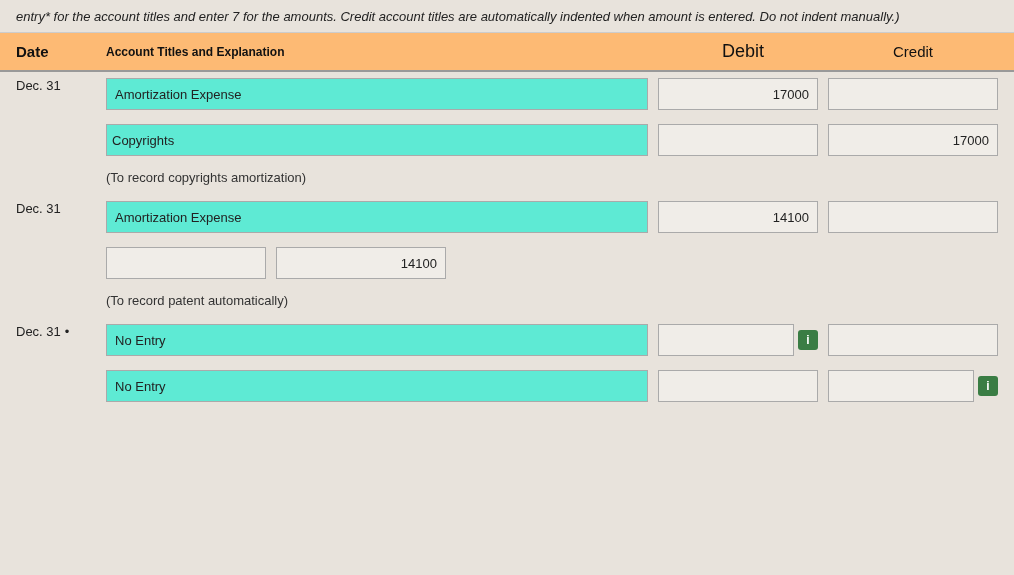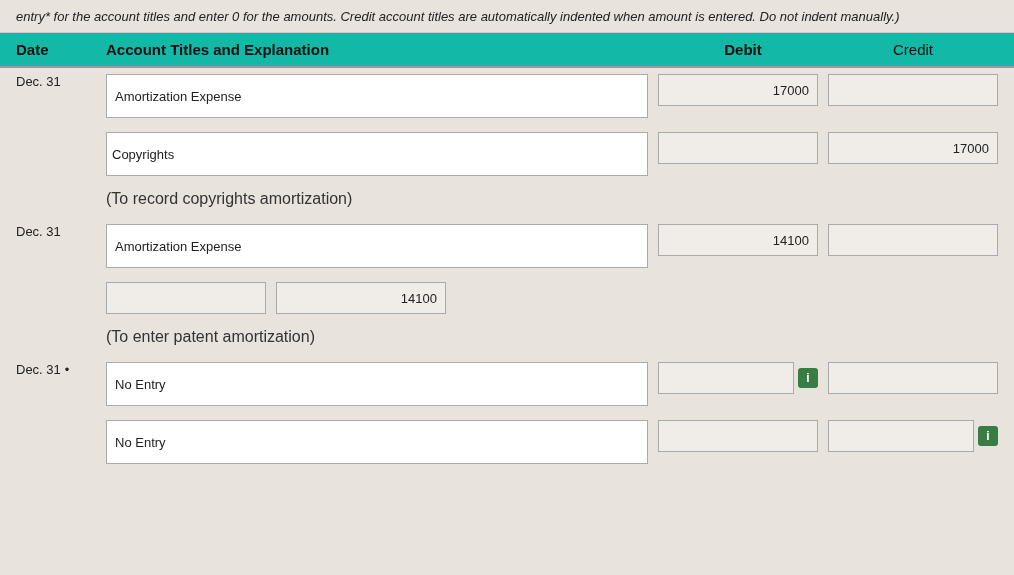--- a/index.html
+++ b/index.html
@@ -22,39 +22,39 @@
       font-style: italic;
       font-size: 13px;
       color: #222;
       line-height: 1.4;
       border-bottom: 1px solid #ccc;
     }
     .table-header {
       display: flex;
       align-items: center;
       padding: 8px 16px;
-      background: #14b8a6;
+      background: #fdba74;
       border-bottom: 2px solid #999;
     }
     .col-date {
       width: 90px;
       font-weight: bold;
       font-size: 15px;
       color: #111;
     }
     .col-account {
       flex: 1;
       font-weight: bold;
-      font-size: 15px;
+      font-size: 12px;
       color: #111;
     }
     .col-debit {
       width: 170px;
-      font-weight: bold;
-      font-size: 15px;
+      font-weight: normal;
+      font-size: 18px;
       color: #111;
       text-align: center;
     }
     .col-credit {
       width: 170px;
       font-weight: normal;
       font-size: 15px;
       color: #111;
       text-align: center;
     }
@@ -74,25 +74,25 @@
       display: flex;
       align-items: center;
     }
     .account-cell {
       flex: 1;
       padding-right: 10px;
     }
     .account-input {
       width: 100%;
       border: 1px solid #aaa;
-      background: #ffffff;
+      background: #5eead4;
       padding: 5px 8px;
       font-size: 13px;
       color: #222;
-      height: 44px;
+      height: 32px;
     }
     .account-input.indented {
       padding-left: 5px;
     }
     .debit-cell {
       width: 170px;
       padding-right: 10px;
       display: flex;
       align-items: center;
     }
@@ -121,21 +121,21 @@
       height: 32px;
       text-align: right;
     }
     .note-row {
       display: flex;
       align-items: center;
       margin-bottom: 8px;
       padding-left: 90px;
     }
     .note-text {
-      font-size: 16px;
+      font-size: 13px;
       color: #333;
       font-style: normal;
       text-align: center;
     }
     .info-badge {
       display: inline-flex;
       align-items: center;
       justify-content: center;
       width: 20px;
       height: 20px;
@@ -160,21 +160,21 @@
       display: flex;
       align-items: center;
       width: 100%;
     }
   </style>
 </head>
 <body>
 
 <div class="container">
   <div class="instructions">
-    <span>entry* for the account titles and enter 0 for the amounts. Credit account titles are automatically indented when amount is entered. Do not indent manually.)</span>
+    <span>entry* for the account titles and enter 7 for the amounts. Credit account titles are automatically indented when amount is entered. Do not indent manually.)</span>
   </div>
 
   <div class="table-header">
     <div class="col-date">Date</div>
     <div class="col-account">Account Titles and Explanation</div>
     <div class="col-debit">Debit</div>
     <div class="col-credit">Credit</div>
   </div>
 
   <div class="entry-group">
@@ -227,21 +227,21 @@
     <div class="entry-row">
       <div class="date-cell"></div>
       <div class="debit-cell">
         <input class="debit-input" type="text" value="" style="">
       </div>
       <div class="credit-cell">
         <input class="credit-input" type="text" value="14100" style="">
       </div>
     </div>
     <div class="note-row">
-      <span class="note-text">(To enter patent amortization)</span>
+      <span class="note-text">(To record patent automatically)</span>
     </div>
   </div>
 
   <div class="entry-group">
     <div class="entry-row">
       <div class="date-cell">
         <span>Dec. 31</span>
         <span style="margin-left:4px; font-size:13px; color:#222;">•</span>
       </div>
       <div class="account-cell">

